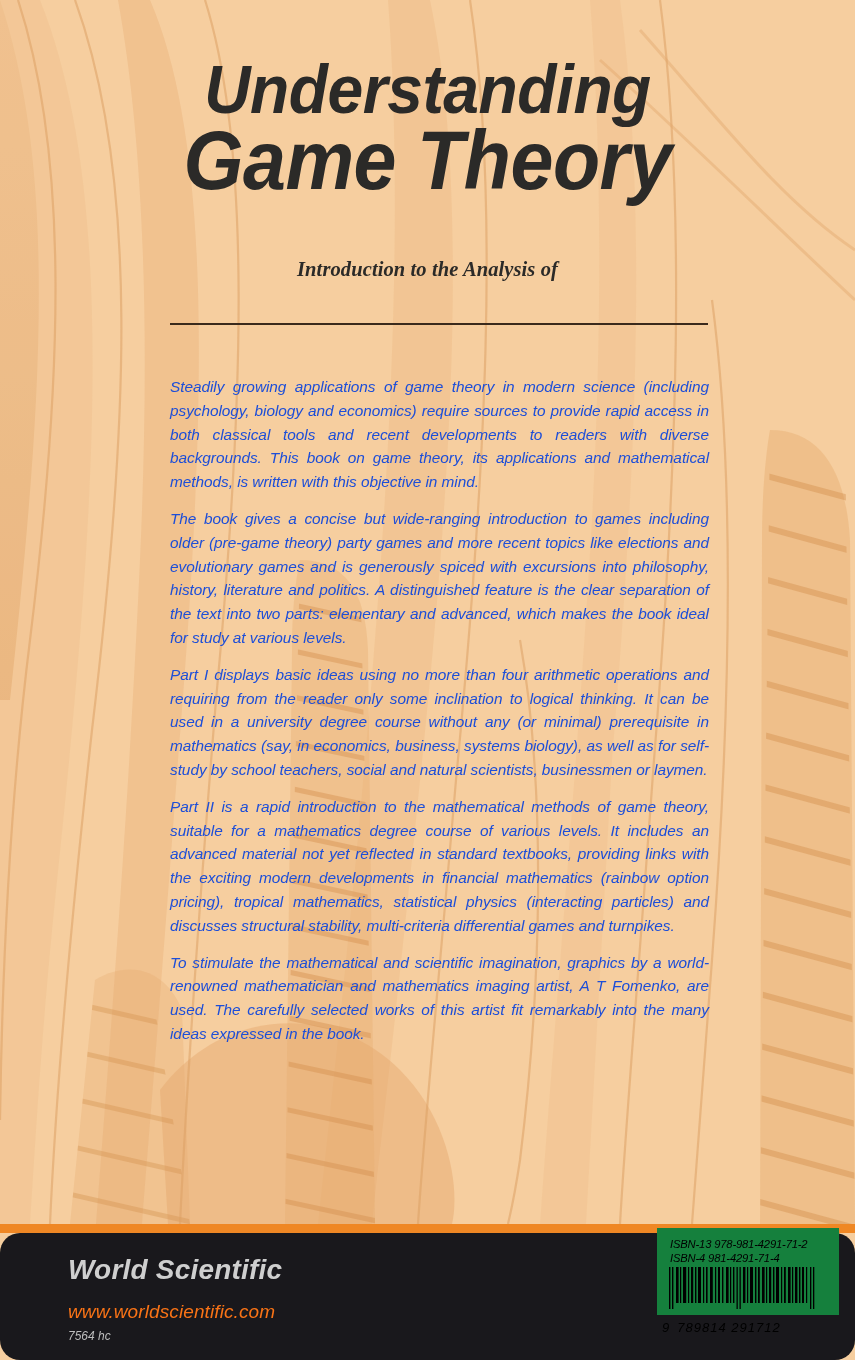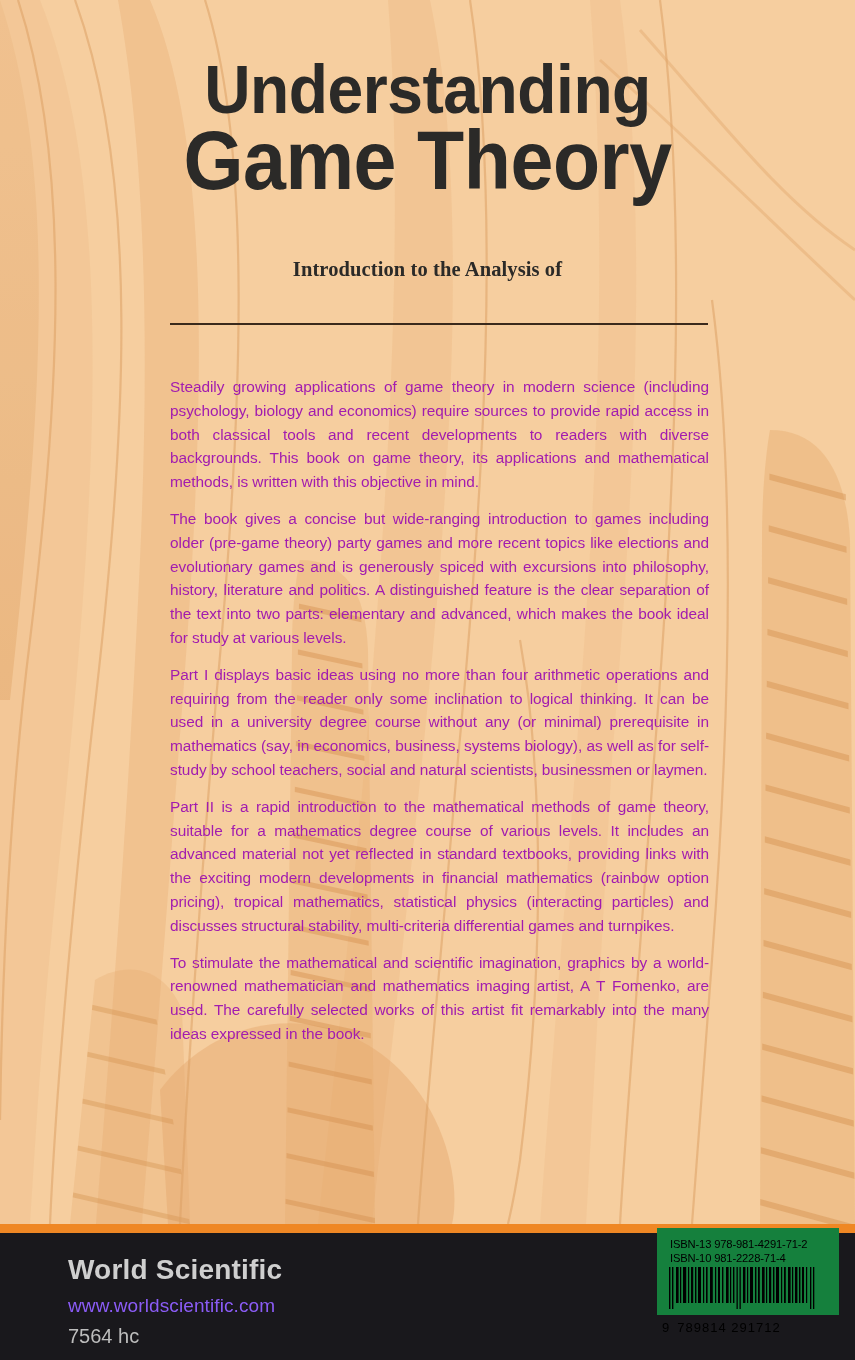--- a/index.html
+++ b/index.html
@@ -12,20 +12,21 @@
     overflow: hidden;
     font-family: "Liberation Sans", sans-serif;
   }
 
   #cover {
     position: relative;
     width: 855px;
     height: 1360px;
     background: #f6ce9f;
     overflow: hidden;
+    font-style: italic;
   }
 
   
   #watermark {
     position: absolute;
     inset: 0;
     pointer-events: none;
   }
 
   
@@ -89,21 +90,21 @@
   }
 
   #body-block {
     position: absolute;
     left: 170px;
     top: 375px;
     width: 539px;
   }
 
   .body-paragraph {
-    color: #a21caf;
+    color: #1d4ed8;
     font-family: "Liberation Sans", sans-serif;
     font-size: 15.4px;
     line-height: 1.545;
     text-align: justify;
     margin: 0 0 13px 0;
     letter-spacing: -0.05px;
   }
   .body-paragraph:last-child {
     margin-bottom: 12px;
   }
@@ -118,47 +119,48 @@
     background: #ef8724;
   }
 
   #footer {
     position: absolute;
     left: 0;
     top: 1233px;
     width: 855px;
     height: 127px;
     background: #19181c;
+    border-radius: 20px;
   }
 
   #publisher-block {
     position: absolute;
     left: 68px;
     top: 22px;
   }
   #publisher-name {
     display: block;
     color: #cfcfcf;
     font-size: 28px;
     font-weight: bold;
     line-height: 1.05;
     letter-spacing: 0.2px;
   }
   #publisher-url {
     display: block;
-    color: #8b5cf6;
+    color: #f97316;
     font-size: 19px;
     line-height: 1.25;
-    margin-top: 10px;
+    margin-top: 16px;
     letter-spacing: 0.1px;
   }
   #publisher-code {
     display: block;
     color: #bdbdbd;
-    font-size: 20px;
+    font-size: 12px;
     line-height: 1.3;
     margin-top: 5px;
   }
 
   
   #barcode-panel {
     position: absolute;
     left: 657px;
     top: 1228px;
     width: 174px;
@@ -325,21 +327,21 @@
   <div id="footer">
     <div id="publisher-block">
       <span id="publisher-name">World Scientific</span>
       <span id="publisher-url">www.worldscientific.com</span>
       <span id="publisher-code">7564 hc</span>
     </div>
   </div>
 
   <div id="barcode-panel">
     <span class="isbn-line" id="isbn13">ISBN-13 978-981-4291-71-2</span>
-    <span class="isbn-line" id="isbn10">ISBN-10 981-2228-71-4</span>
+    <span class="isbn-line" id="isbn10">ISBN-4 981-4291-71-4</span>
 
     <svg id="barcode-graphic" viewBox="0 0 150 42" preserveAspectRatio="none" aria-hidden="true">
       <g fill="#000">
         <rect x="0" y="0" width="1.4" height="42"></rect>
         <rect x="3" y="0" width="1.4" height="42"></rect>
         <rect x="7" y="0" width="2.6" height="36"></rect>
         <rect x="11" y="0" width="1.2" height="36"></rect>
         <rect x="14" y="0" width="3.2" height="36"></rect>
         <rect x="19" y="0" width="1.2" height="36"></rect>
         <rect x="22" y="0" width="2.2" height="36"></rect>

